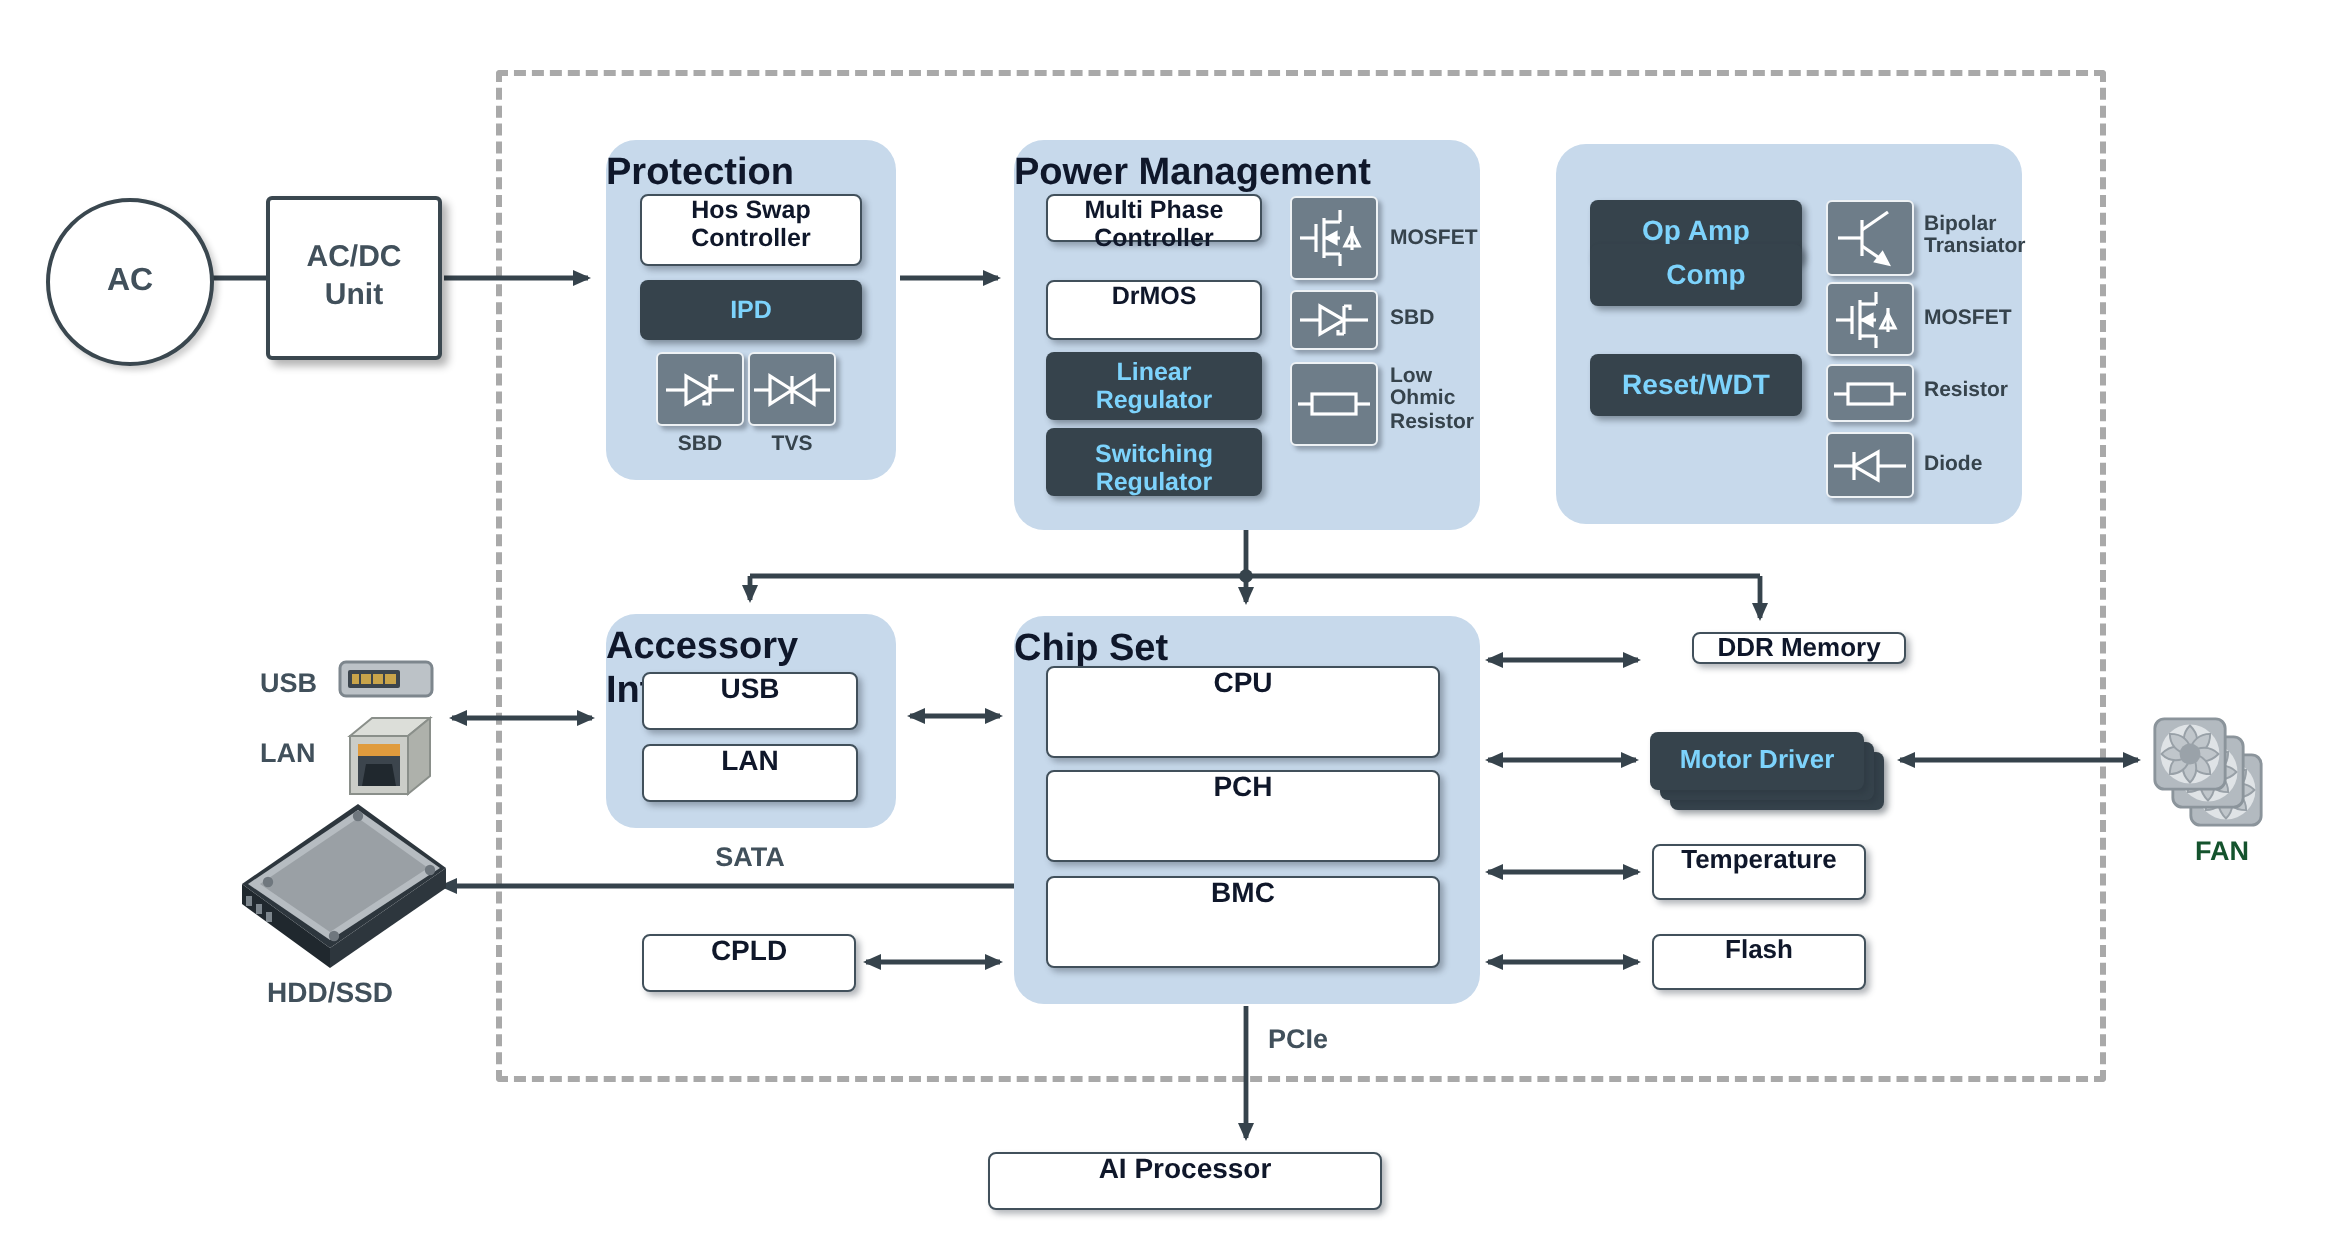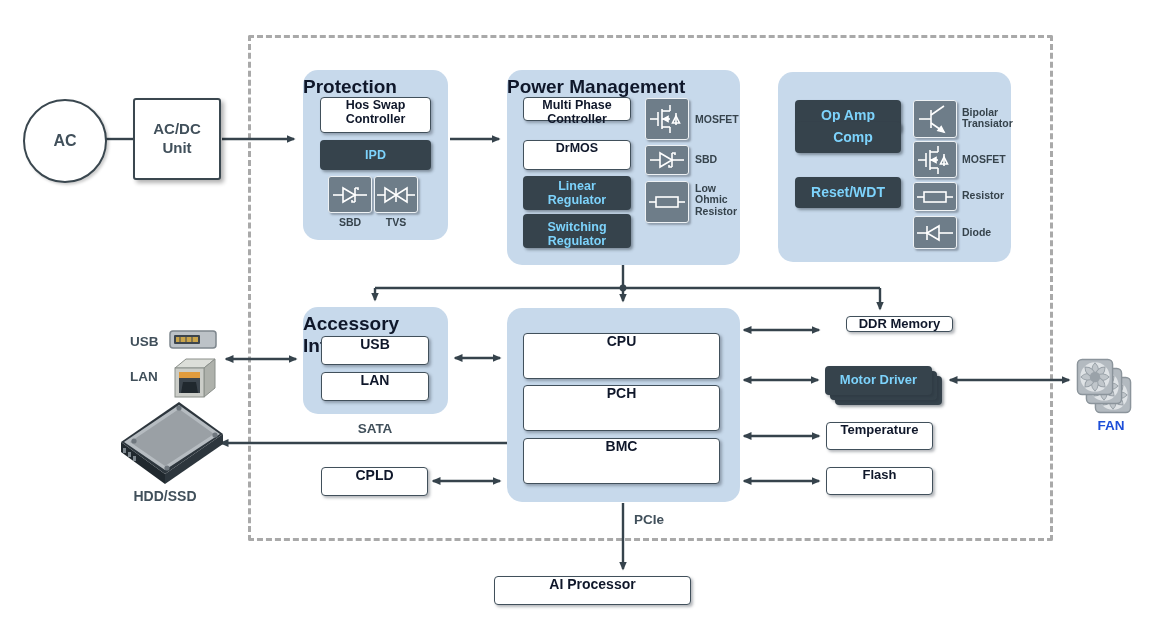--- a/index.html
+++ b/index.html
@@ -248,20 +248,21 @@
     <div class="panel-title">Accessory Interface</div>
     <div class="wbox big-text" style="left:18px;top:29px;width:108px;height:29px;">
       <span>USB</span>
     </div>
     <div class="wbox big-text" style="left:18px;top:65px;width:108px;height:29px;">
       <span>LAN</span>
     </div>
   </div>
 
   <div class="panel" style="left:507px;top:308px;width:233px;height:194px;">
+    <div class="panel-title">Chip Set</div>
     <div class="wbox big-text" style="left:16px;top:25px;width:197px;height:46px;">
       <span>CPU</span>
     </div>
     <div class="wbox big-text" style="left:16px;top:77px;width:197px;height:46px;">
       <span>PCH</span>
     </div>
     <div class="wbox big-text" style="left:16px;top:130px;width:197px;height:46px;">
       <span>BMC</span>
     </div>
   </div>
@@ -365,15 +366,15 @@
       <path d="M20 5 Q27 12 21 20 L19 20 Q14 11 20 5 Z" transform="rotate(45 20 20)"></path>
       <path d="M20 5 Q27 12 21 20 L19 20 Q14 11 20 5 Z" transform="rotate(90 20 20)"></path>
       <path d="M20 5 Q27 12 21 20 L19 20 Q14 11 20 5 Z" transform="rotate(135 20 20)"></path>
       <path d="M20 5 Q27 12 21 20 L19 20 Q14 11 20 5 Z" transform="rotate(180 20 20)"></path>
       <path d="M20 5 Q27 12 21 20 L19 20 Q14 11 20 5 Z" transform="rotate(225 20 20)"></path>
       <path d="M20 5 Q27 12 21 20 L19 20 Q14 11 20 5 Z" transform="rotate(270 20 20)"></path>
       <path d="M20 5 Q27 12 21 20 L19 20 Q14 11 20 5 Z" transform="rotate(315 20 20)"></path>
     </g>
     <circle cx="20" cy="20" r="5.5" fill="#9aa2a9"></circle>
   </svg>
-  <div class="ext-label" style="left:1086px;top:418px;width:50px;text-align:center;color:#1d4ed8;">FAN</div>
+  <div class="ext-label" style="left:1086px;top:418px;width:50px;text-align:center;color:#14532d;">FAN</div>
 
 </div>
 
 </body></html>

